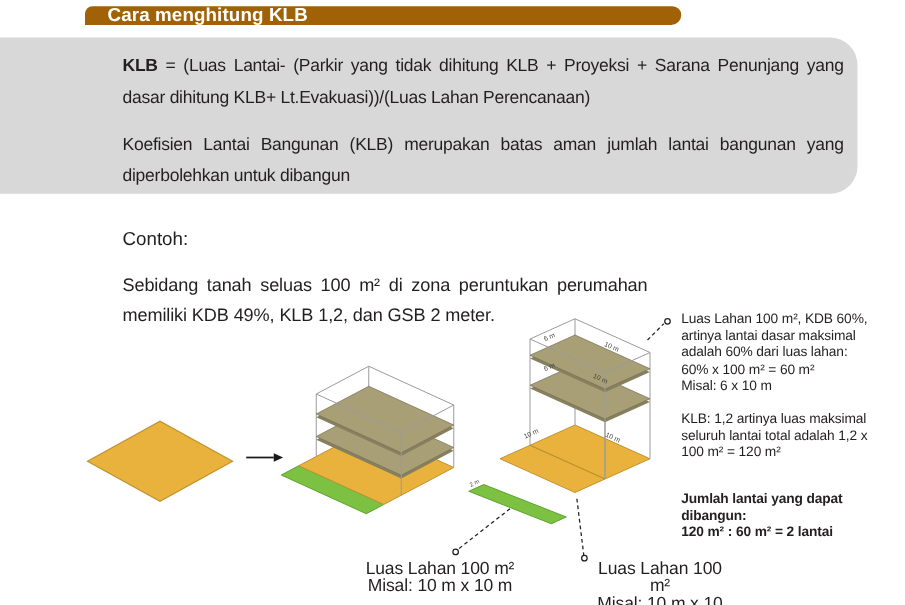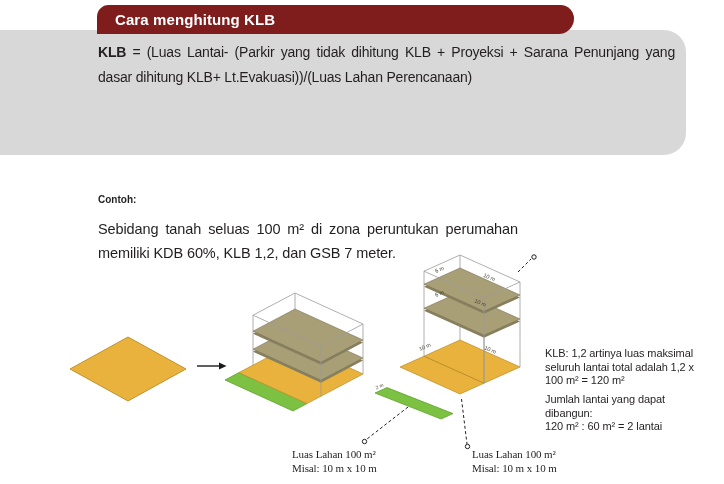--- a/index.html
+++ b/index.html
@@ -1,74 +1,75 @@
 <!DOCTYPE html>
 <html><head>
 <meta charset="utf-8">
 <style>
   html,body { margin:0; padding:0; background:#ffffff; }
   .page {
     position:relative; width:724px; height:484px; overflow:hidden;
     background:#ffffff; font-family:"Liberation Sans", sans-serif; color:#231f20;
   }
   .header-bar {
-    position:absolute; left:97px; top:5px; width:477px; height:29px;
-    background:#7f1d1d; border-radius:12px 14px 16px 0;
+    position:absolute; left:68px; top:5px; width:477px; height:15px;
+    background:#a16207; border-radius:12px 14px 16px 0;
     display:flex; align-items:center; padding-left:18px; box-sizing:border-box;
     z-index:2;
   }
   .header-bar span { color:#ffffff; font-weight:bold; font-size:15px; letter-spacing:0.1px; }
   .formula-box {
     position:absolute; left:0; top:30px; width:686px; height:125px;
     background:#d8d8d8; border-radius:0 22px 22px 0;
     padding:10px 11px 0 98px; box-sizing:border-box;
     font-size:14px; letter-spacing:-0.2px; line-height:25px; z-index:1;
   }
   .formula-box p { margin:0; text-align:justify; }
   .formula-box p + p { margin-top:13px; }
   .formula-box b { font-weight:bold;margin-top:44px; }
   .contoh-heading {
-    position:absolute; left:98px; top:183px; font-size:10px; font-weight:bold;margin-top:11px;
+    position:absolute; left:98px; top:183px; font-size:15px; font-weight:normal;
   }
   .contoh-text {
     position:absolute; left:98px; top:202px; width:420px;
     font-size:14.5px; line-height:24.5px; text-align:justify; letter-spacing:-0.1px;
   }
   .ann {
     position:absolute; left:545px; width:172px;
     font-size:11px; line-height:13.6px; white-space:pre-line; letter-spacing:-0.1px;
   }
   .ann1 { top:249px; }
-  .ann2 { top:347px; }
-  .ann3 { top:393px; }
+  .ann2 { top:329px; }
+  .ann3 { top:393px;font-weight:bold; }
   .lbl {
-    position:absolute; font-size:11px; line-height:14px;
-    white-space:pre-line; text-align:left; letter-spacing:-0.1px;font-family:Liberation Serif, serif;
+    position:absolute; font-size:14px; line-height:14px;
+    white-space:pre-line; text-align:center; letter-spacing:-0.1px;
   }
   .lbl-left  { left:292px; top:447px; width:120px; }
   .lbl-right { left:472px; top:447px; width:112px; }
   .diagram-svg { position:absolute; left:0; top:0; z-index:0; }
   .dim { font-size:5.5px; fill:#4a463c; }
   .dim-small { font-size:4.8px; fill:#4a463c; }
 </style>
 </head>
 <body>
 
 <div class="page">
 
   <div class="header-bar">
     <span>Cara menghitung KLB</span>
   </div>
 
   <div class="formula-box">
     <p><b>KLB</b><span> = (Luas Lantai- (Parkir yang tidak dihitung KLB + Proyeksi + Sarana Penunjang yang dasar dihitung KLB+ Lt.Evakuasi))/(Luas Lahan Perencanaan)</span></p>
+    <p>Koefisien Lantai Bangunan (KLB) merupakan batas aman jumlah lantai bangunan yang diperbolehkan untuk dibangun</p>
   </div>
 
   <div class="contoh-heading">Contoh:</div>
-  <p class="contoh-text">Sebidang tanah seluas 100 m² di zona peruntukan perumahan memiliki KDB 60%, KLB 1,2, dan GSB 7 meter.</p>
+  <p class="contoh-text">Sebidang tanah seluas 100 m² di zona peruntukan perumahan memiliki KDB 49%, KLB 1,2, dan GSB 2 meter.</p>
 
   <svg class="diagram-svg" width="724" height="484" viewBox="0 0 724 484">
 
     <polygon points="70,369 128,337 186,369 128,401" fill="#e9b23c" stroke="#c19230" stroke-width="1"></polygon>
 
     <g>
       <line x1="197" y1="366" x2="219" y2="366" stroke="#1a1a1a" stroke-width="1.4"></line>
       <polygon points="219,362.6 226.5,366 219,369.4" fill="#1a1a1a"></polygon>
     </g>
 
@@ -129,20 +130,25 @@
     <g stroke="#231f20" stroke-width="1" fill="none">
       <path d="M518,272 L531,259" stroke-dasharray="3,2.4"></path>
       <circle cx="534" cy="257" r="2.2" fill="#ffffff"></circle>
       <path d="M408,407 L367,439" stroke-dasharray="3,2.4"></path>
       <circle cx="364.5" cy="441.5" r="2.2" fill="#ffffff"></circle>
       <path d="M461.5,399 L467,444" stroke-dasharray="3,2.4"></path>
       <circle cx="467.5" cy="446.5" r="2.2" fill="#ffffff"></circle>
     </g>
   </svg>
 
+  <div class="ann ann1">Luas Lahan 100 m², KDB 60%,
+artinya lantai dasar maksimal
+adalah 60% dari luas lahan:
+60% x 100 m² = 60 m²
+Misal: 6 x 10 m</div>
   <div class="ann ann2">KLB: 1,2 artinya luas maksimal
 seluruh lantai total adalah 1,2 x
 100 m² = 120 m²</div>
   <div class="ann ann3">Jumlah lantai yang dapat
 dibangun:
 120 m² : 60 m² = 2 lantai</div>
 
   <div class="lbl lbl-left">Luas Lahan 100 m²
 Misal: 10 m x 10 m</div>
   <div class="lbl lbl-right">Luas Lahan 100 m²

